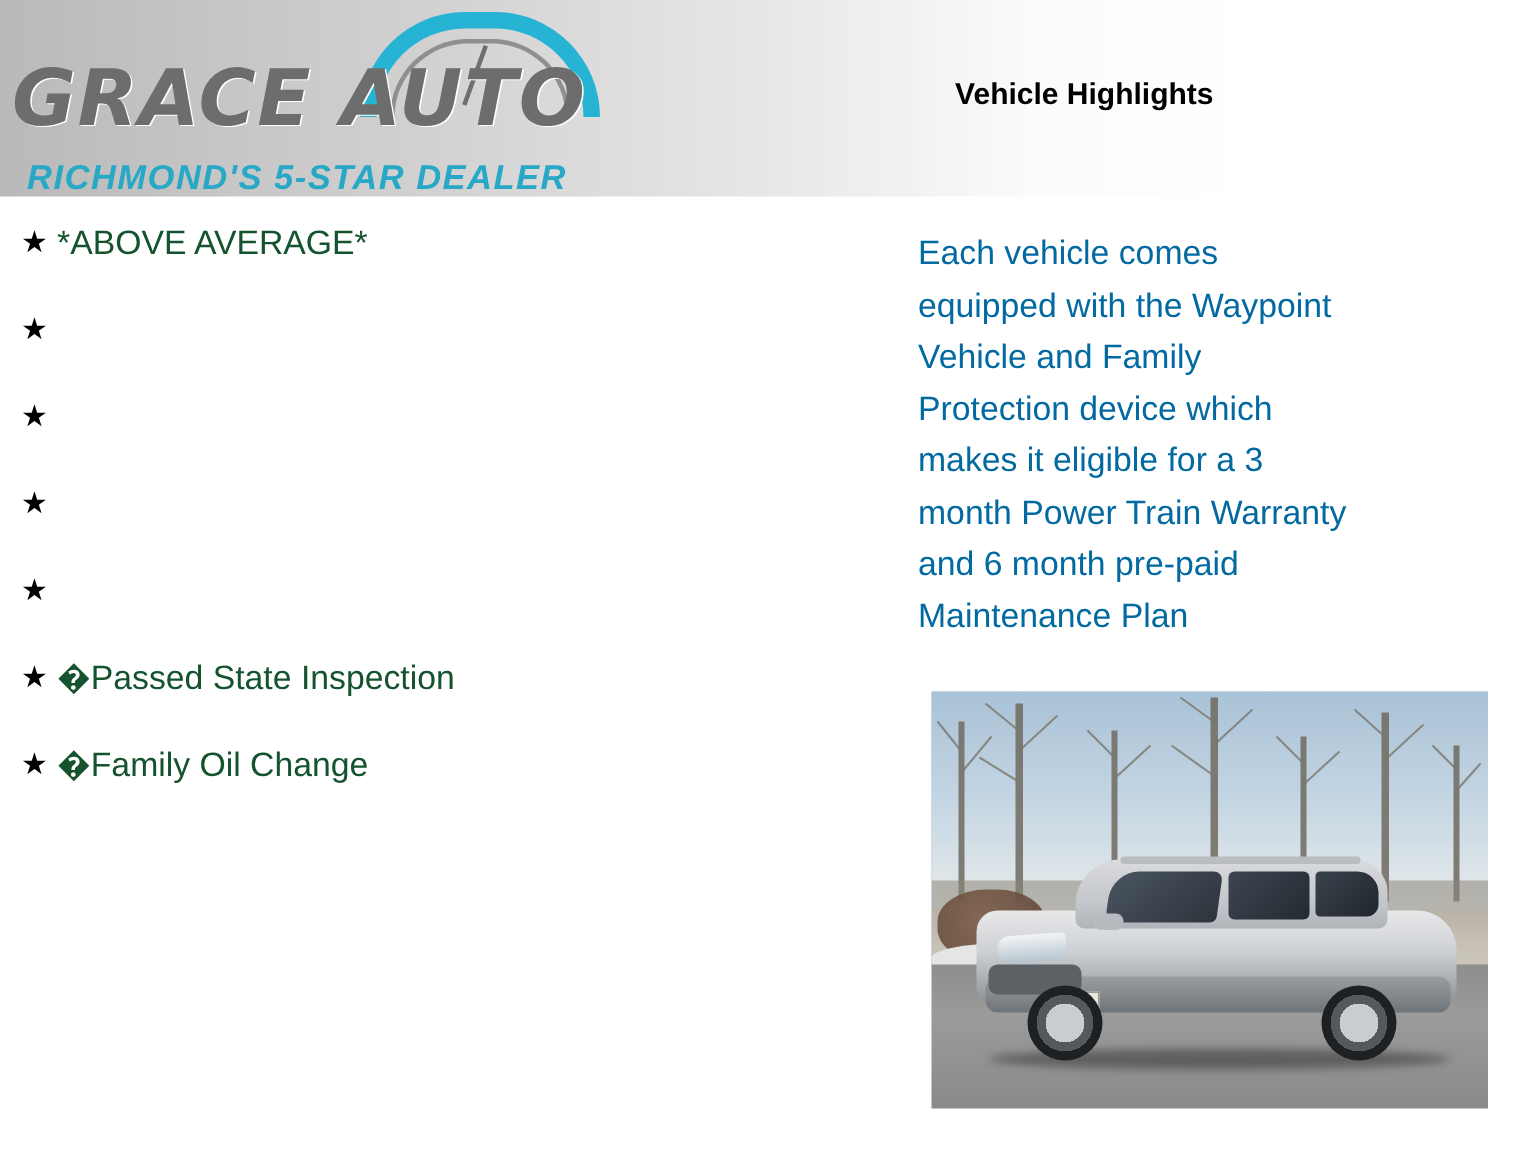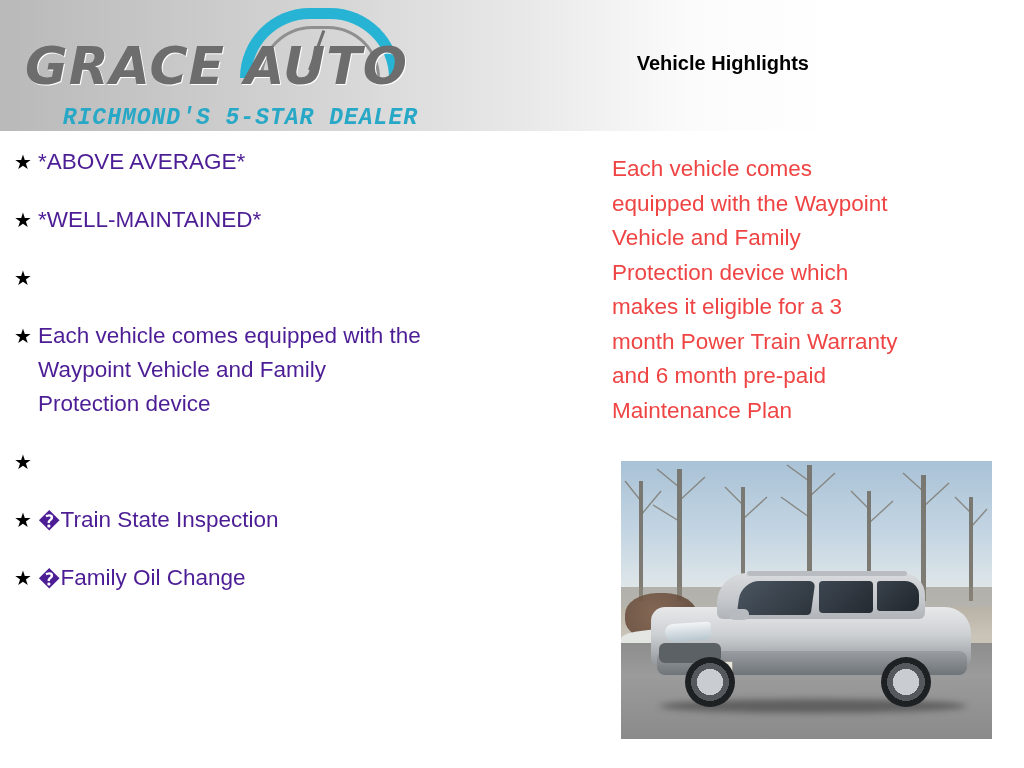--- a/index.html
+++ b/index.html
@@ -16,21 +16,20 @@
   }
 
   
   .header {
     position: absolute;
     left: 0;
     top: 0;
     width: 839px;
     height: 131px;
     background: linear-gradient(to right, #b9b9b9 0%, #c6c6c6 18%, #d2d2d2 35%, #e8e8e8 62%, #fbfbfb 82%, #ffffff 100%);
-    text-align: right;
   }
   .logo {
     position: absolute;
     left: 8px;
     top: 6px;
     width: 400px;
     height: 120px;
   }
   .logo-arc {
     position: absolute;
@@ -80,21 +79,21 @@
   .logo-sub {
     position: absolute;
     left: 10px;
     top: 99px;
     width: 400px;
     font-size: 23px;
     font-weight: bold;
     font-style: italic;
     color: #27a8c6;
     letter-spacing: 1px;
-    font-family: Liberation Mono, monospace;
+    font-family: Liberation Sans, sans-serif;
   }
   .header-title {
     position: absolute;
     right: 30px;
     top: 52px;
     font-size: 20px;
     font-weight: bold;
     color: #000000;
   }
 
@@ -114,35 +113,35 @@
     width: 30px;
     flex: 0 0 30px;
     font-size: 20px;
     line-height: 34px;
     color: #000000;
     text-align: center;
   }
   .bullet-text {
     font-size: 22.5px;
     line-height: 34px;
-    color: #4c1d95;
+    color: #14532d;
     white-space: pre-line;
   }
 
   
   .right-col {
     position: absolute;
     left: 612px;
     top: 152px;
     width: 392px;
   }
   .right-text {
     font-size: 22.5px;
     line-height: 34.5px;
-    color: #ef4444;
+    color: #0369a1;
     white-space: pre-line;
   }
 
   
   .photo {
     position: absolute;
     left: 621px;
     top: 461px;
     width: 371px;
     height: 278px;
@@ -295,41 +294,37 @@
 
 <div class="left-col">
 
   <div class="bullet-row">
     <div class="bullet-star">★</div>
     <div class="bullet-text">*ABOVE AVERAGE*</div>
   </div>
 
   <div class="bullet-row">
     <div class="bullet-star">★</div>
-    <div class="bullet-text">*WELL-MAINTAINED*</div>
-  </div>
-
-  <div class="bullet-row">
-    <div class="bullet-star">★</div>
-  </div>
-
-  <div class="bullet-row">
-    <div class="bullet-star">★</div>
-    <div class="bullet-text">Each vehicle comes equipped with the
-Waypoint Vehicle and Family
-Protection device</div>
-  </div>
-
-  <div class="bullet-row">
-    <div class="bullet-star">★</div>
-  </div>
-
-  <div class="bullet-row">
-    <div class="bullet-star">★</div>
-    <div class="bullet-text">�Train State Inspection</div>
+  </div>
+
+  <div class="bullet-row">
+    <div class="bullet-star">★</div>
+  </div>
+
+  <div class="bullet-row">
+    <div class="bullet-star">★</div>
+  </div>
+
+  <div class="bullet-row">
+    <div class="bullet-star">★</div>
+  </div>
+
+  <div class="bullet-row">
+    <div class="bullet-star">★</div>
+    <div class="bullet-text">�Passed State Inspection</div>
   </div>
 
   <div class="bullet-row">
     <div class="bullet-star">★</div>
     <div class="bullet-text">�Family Oil Change</div>
   </div>
 
 </div>
 
 <div class="right-col">

